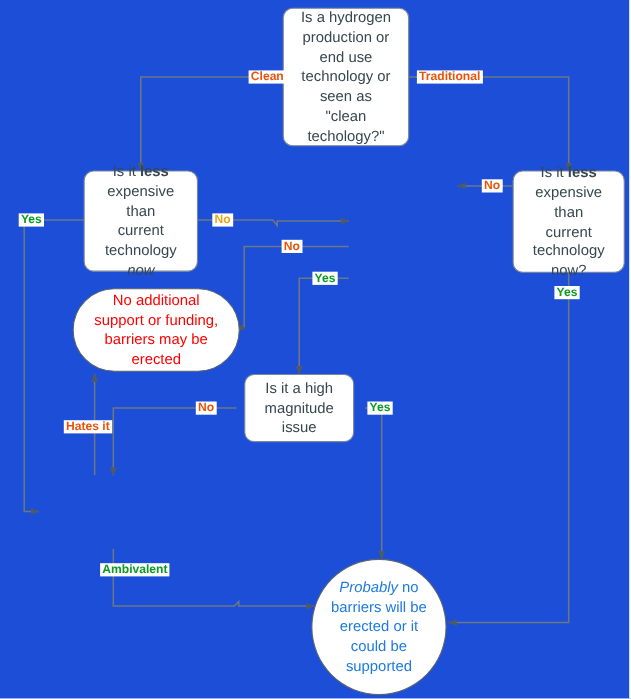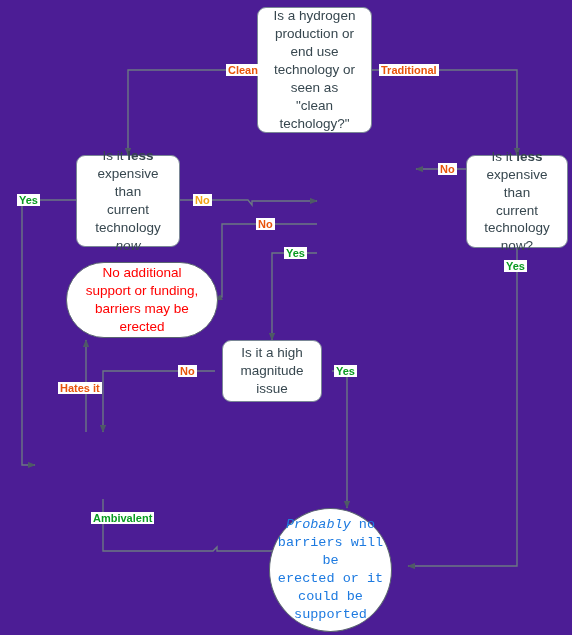--- a/index.html
+++ b/index.html
@@ -4,21 +4,21 @@
 <style>
   html, body {
     margin: 0;
     padding: 0;
     background: #ffffff;
   }
   #canvas {
     position: relative;
     width: 572px;
     height: 635px;
-    background: #4c1d95;
+    background: #1d4ed8;
     font-family: "Liberation Sans", sans-serif;
     overflow: hidden;
   }
   #edges {
     position: absolute;
     left: 0;
     top: 0;
     width: 574px;
     height: 635px;
   }
@@ -147,21 +147,21 @@
 
   <div class="node rounded" style="left:222px; top:340px; width:100px; height:62px;">
     <span class="txt">
       <span>Is it a high</span><br>
       <span>magnitude</span><br>
       <span>issue</span>
     </span>
   </div>
 
 
-  <div class="node ellipse" style="left:269px; top:508px; width:123px; height:124px;font-family:Liberation Mono, monospace;">
+  <div class="node ellipse" style="left:283px; top:508px; width:123px; height:124px;">
     <span class="txt">
       <i>Probably</i><span> no</span><br>
       <span>barriers will be</span><br>
       <span>erected or it</span><br>
       <span>could be</span><br>
       <span>supported</span>
     </span>
   </div>
 
   <div class="elabel lbl-orange" style="left:226px; top:64px;">Clean</div>

